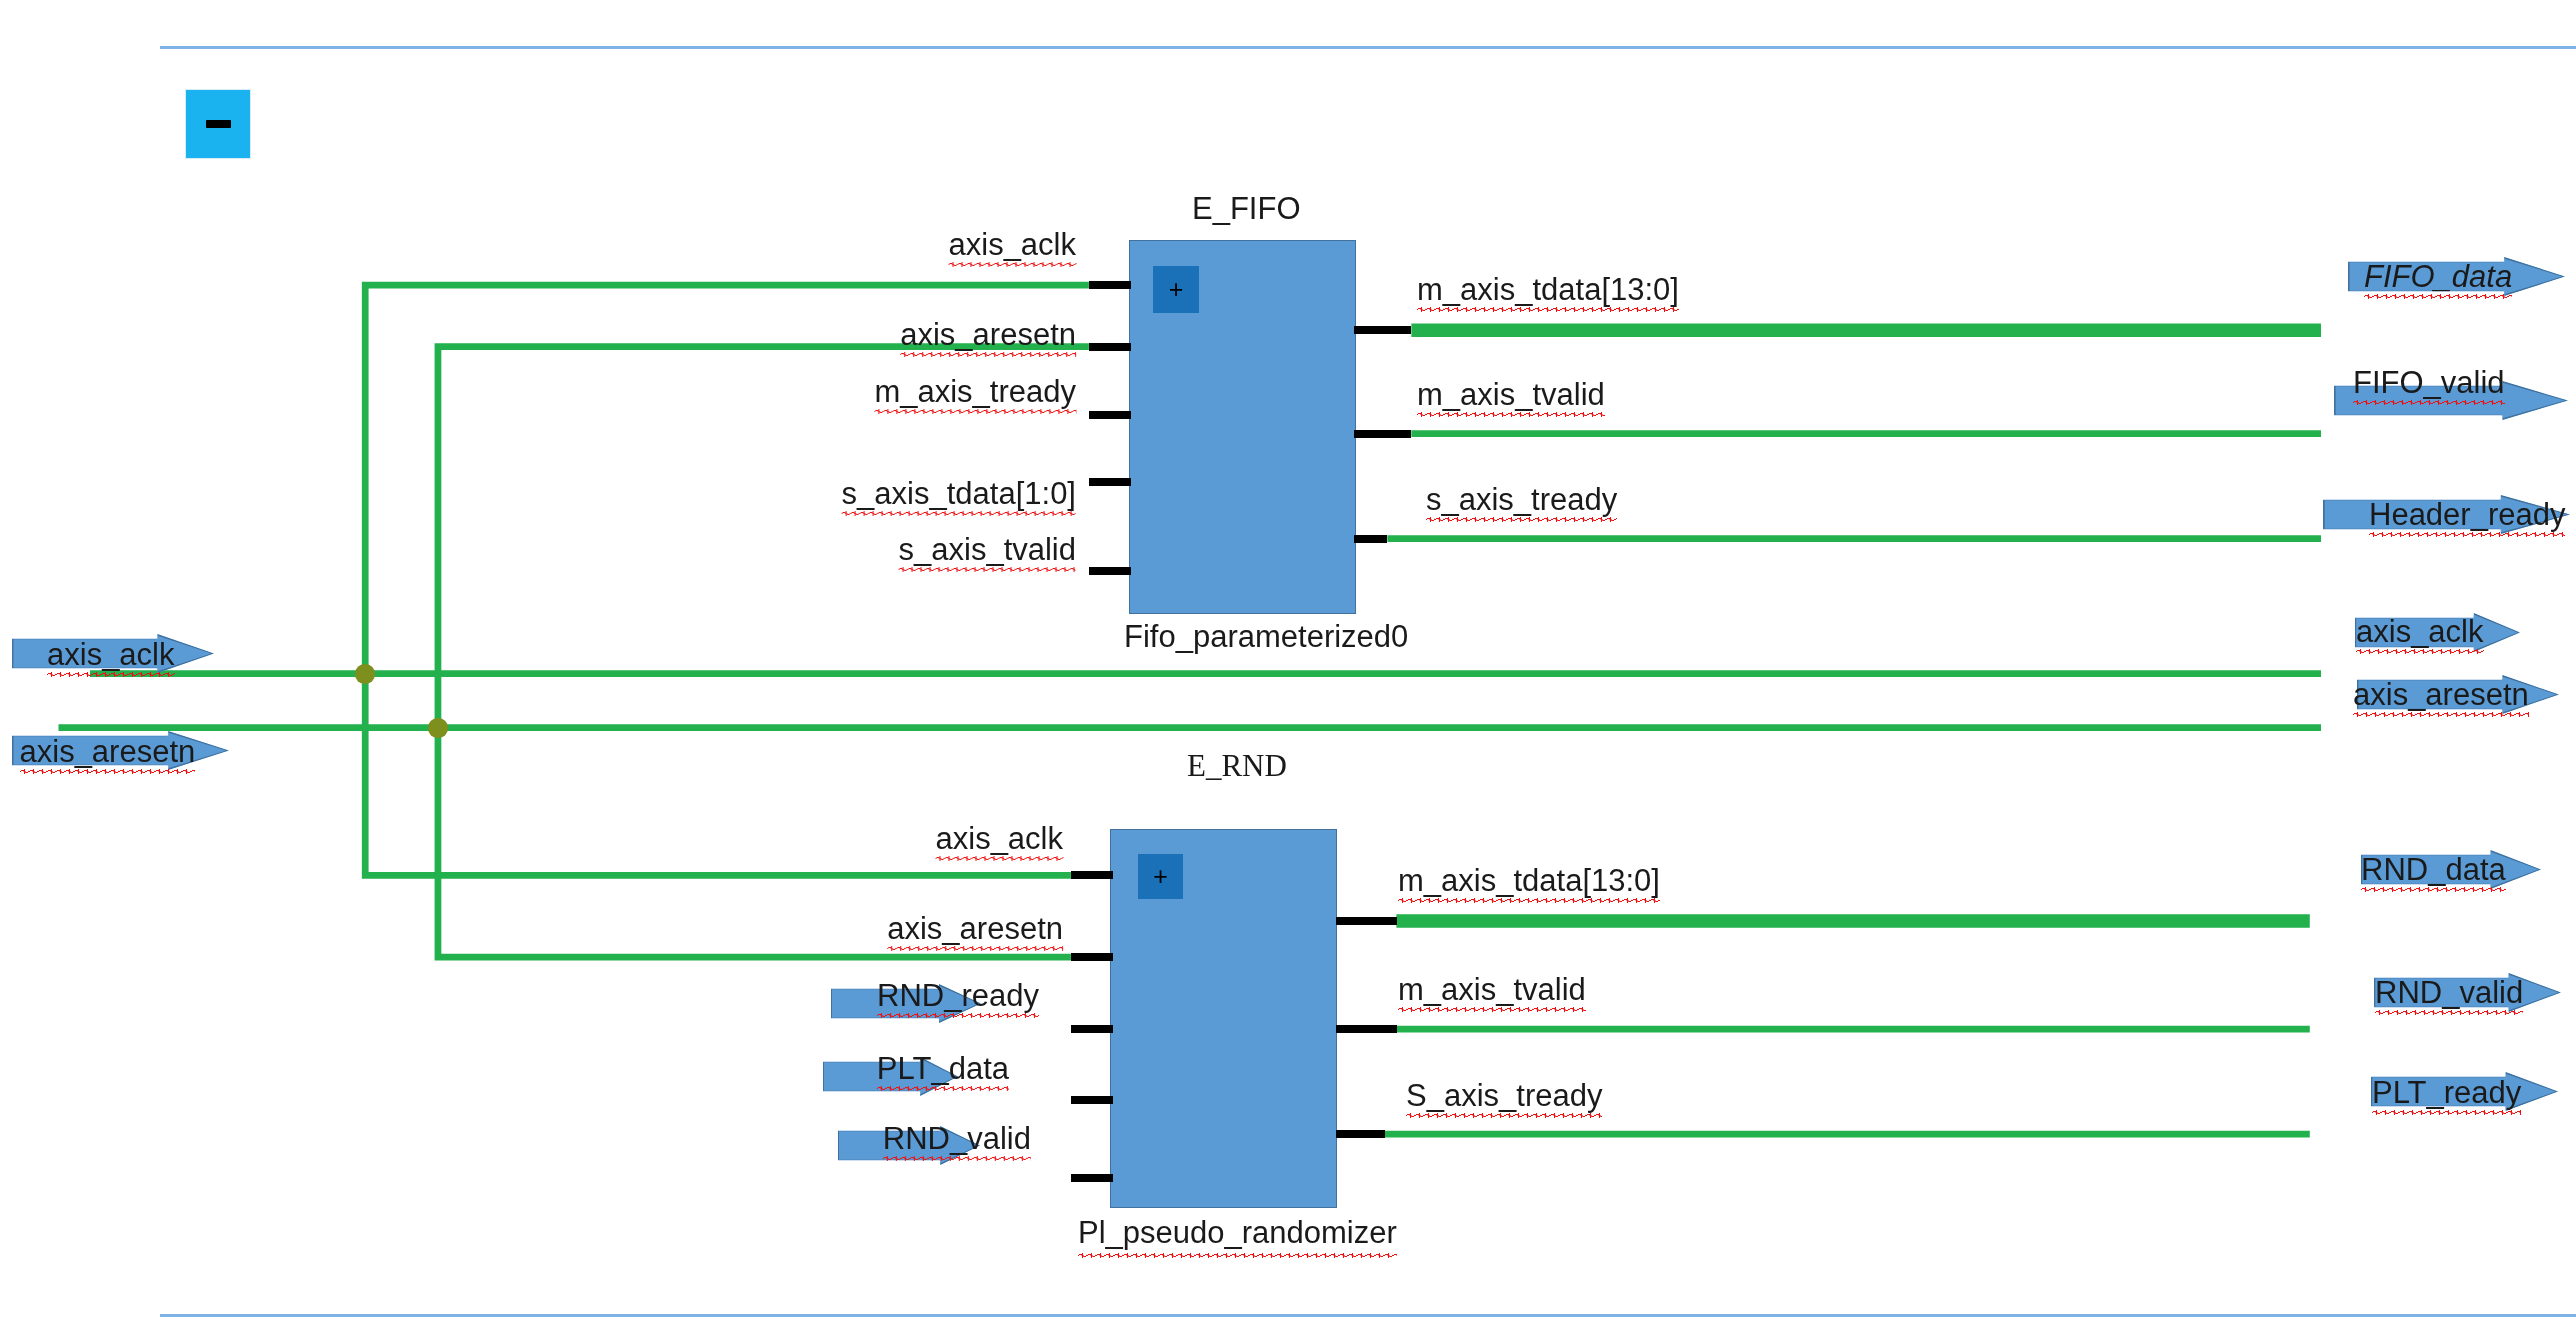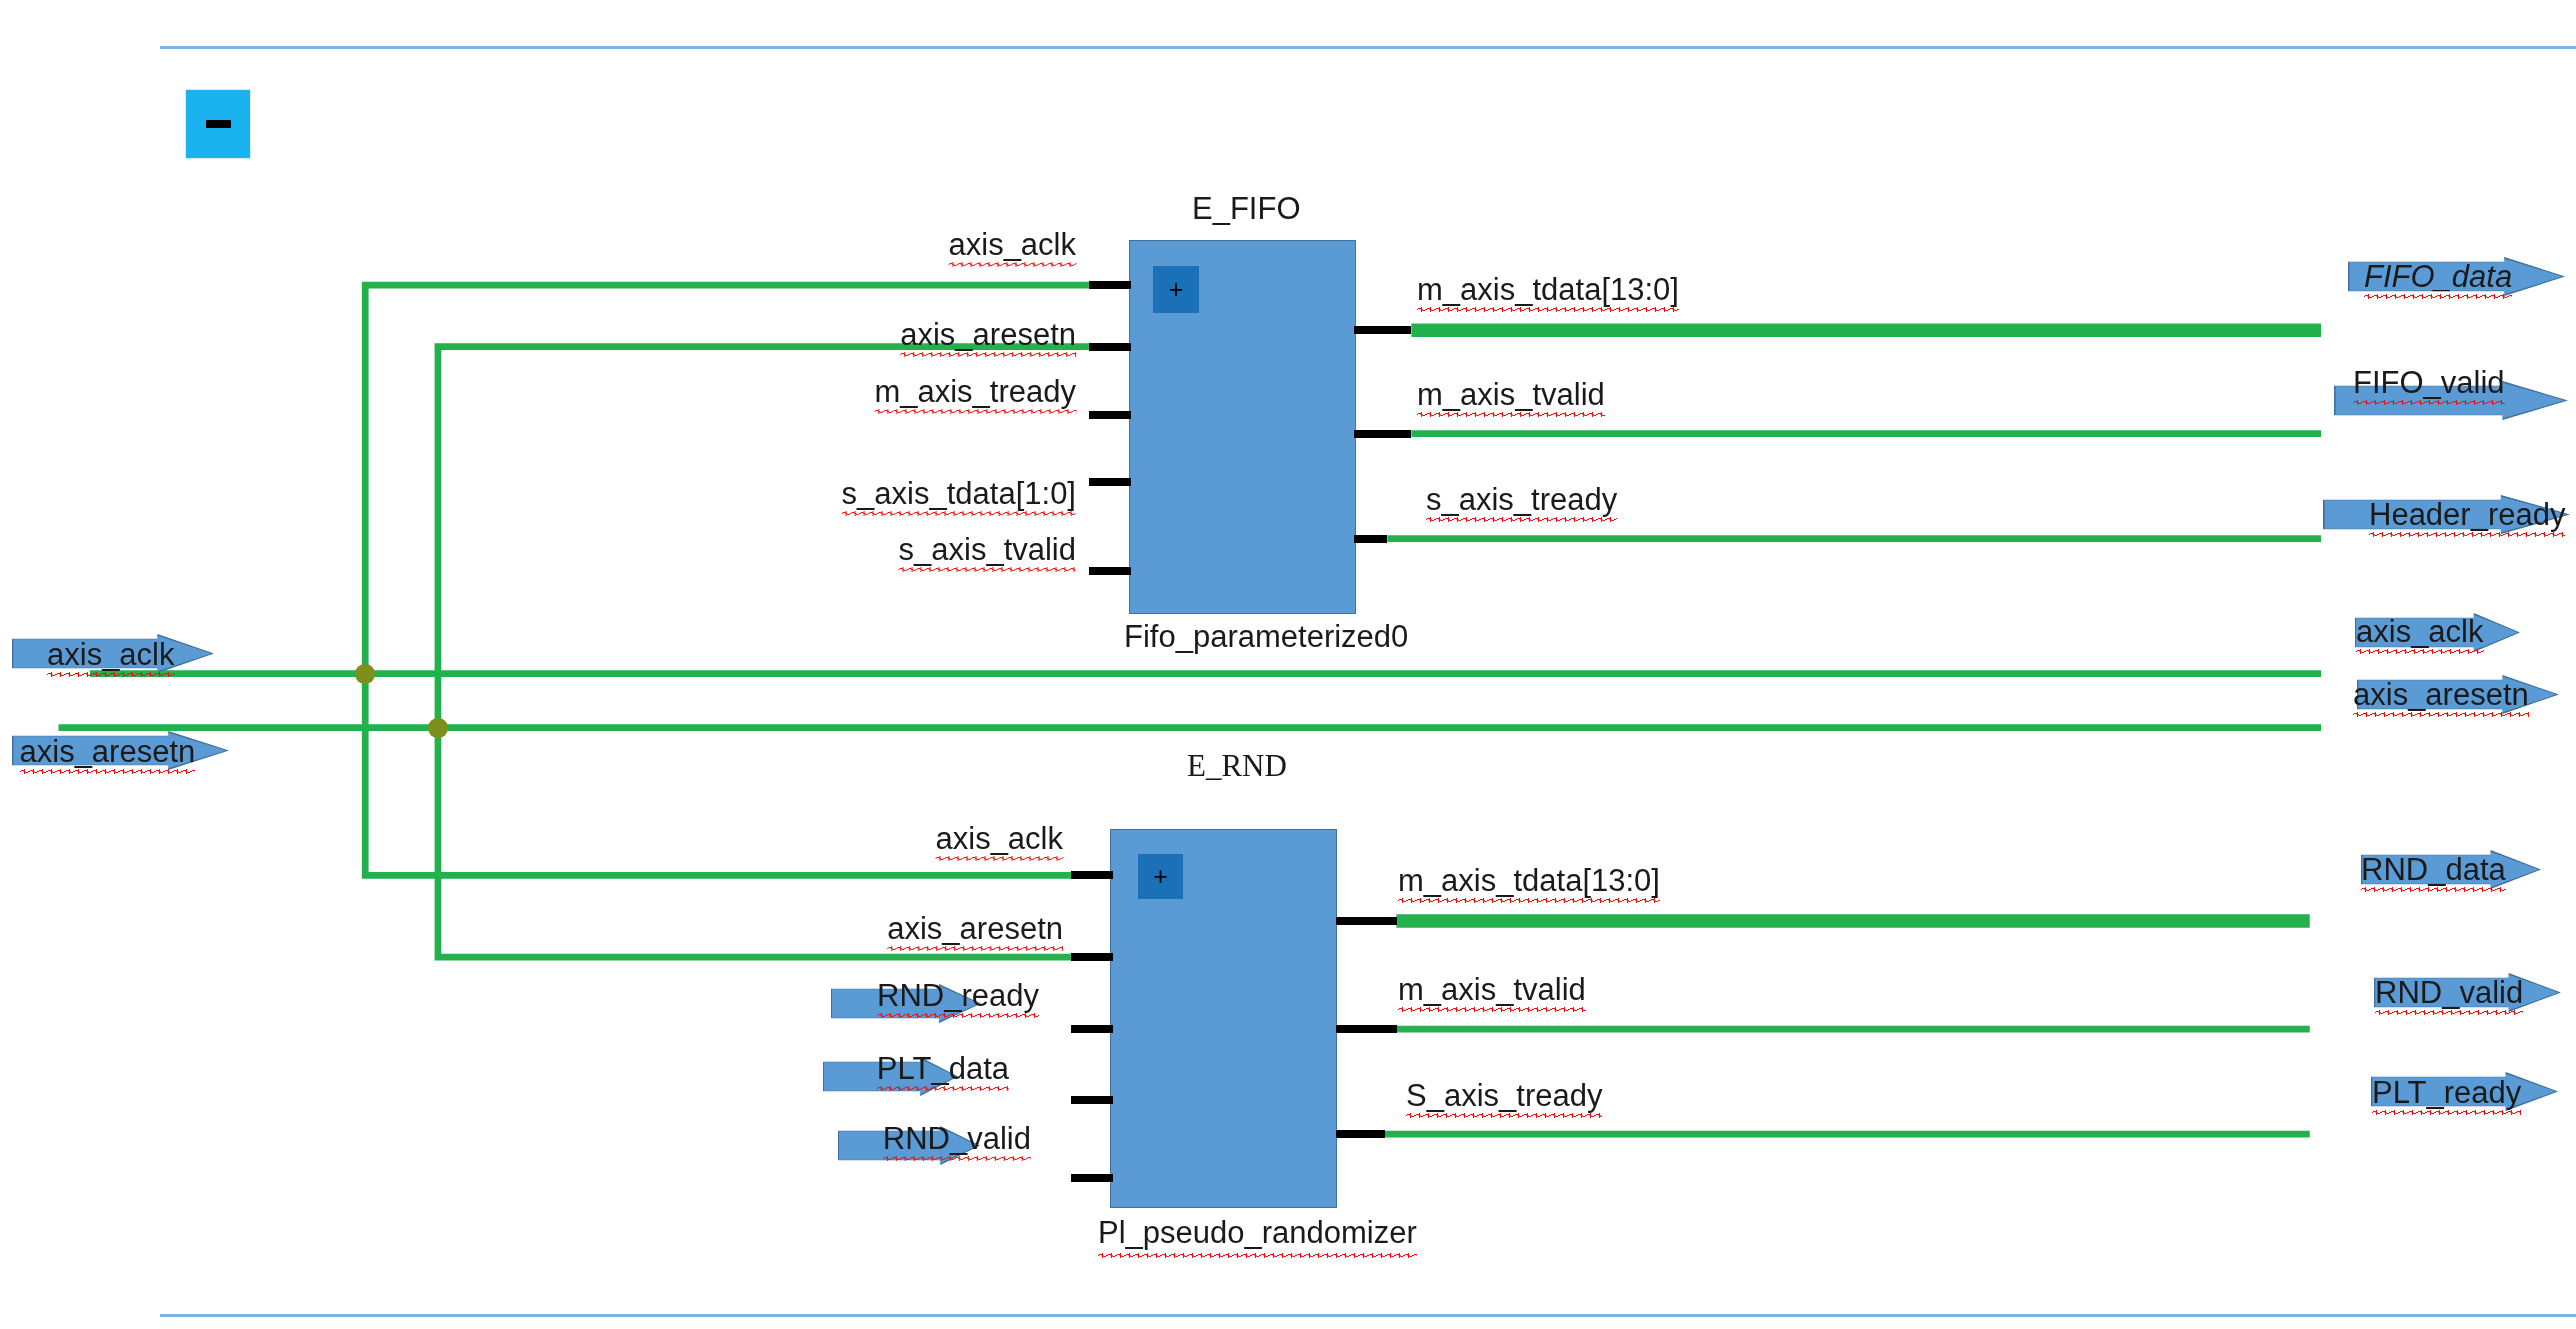--- a/index.html
+++ b/index.html
@@ -43,21 +43,21 @@
   #block-rnd .expand-btn{left:27px;top:24px;width:45px;height:45px;}
   .block-title{
     position:absolute;font-size:31px;color:#1a1a1a;white-space:nowrap;
   }
   #title-fifo{left:1192px;top:191px;}
   #title-rnd {left:1187px;top:748px;font-family:Liberation Serif, serif;}
   .block-subtitle{
     position:absolute;font-size:31px;color:#1a1a1a;white-space:nowrap;
   }
   #subtitle-fifo{left:1124px;top:619px;}
-  #subtitle-rnd {left:1078px;top:1215px;margin-left:20px;}
+  #subtitle-rnd {left:1078px;top:1215px;}
 
   
   .stub{position:absolute;height:8.2px;background:#000;}
 
   
   .plabel{
     position:absolute;font-size:31px;color:#1a1a1a;white-space:nowrap;
     line-height:1;
   }
   .plabel.right-align{transform:translateX(-100%);}

